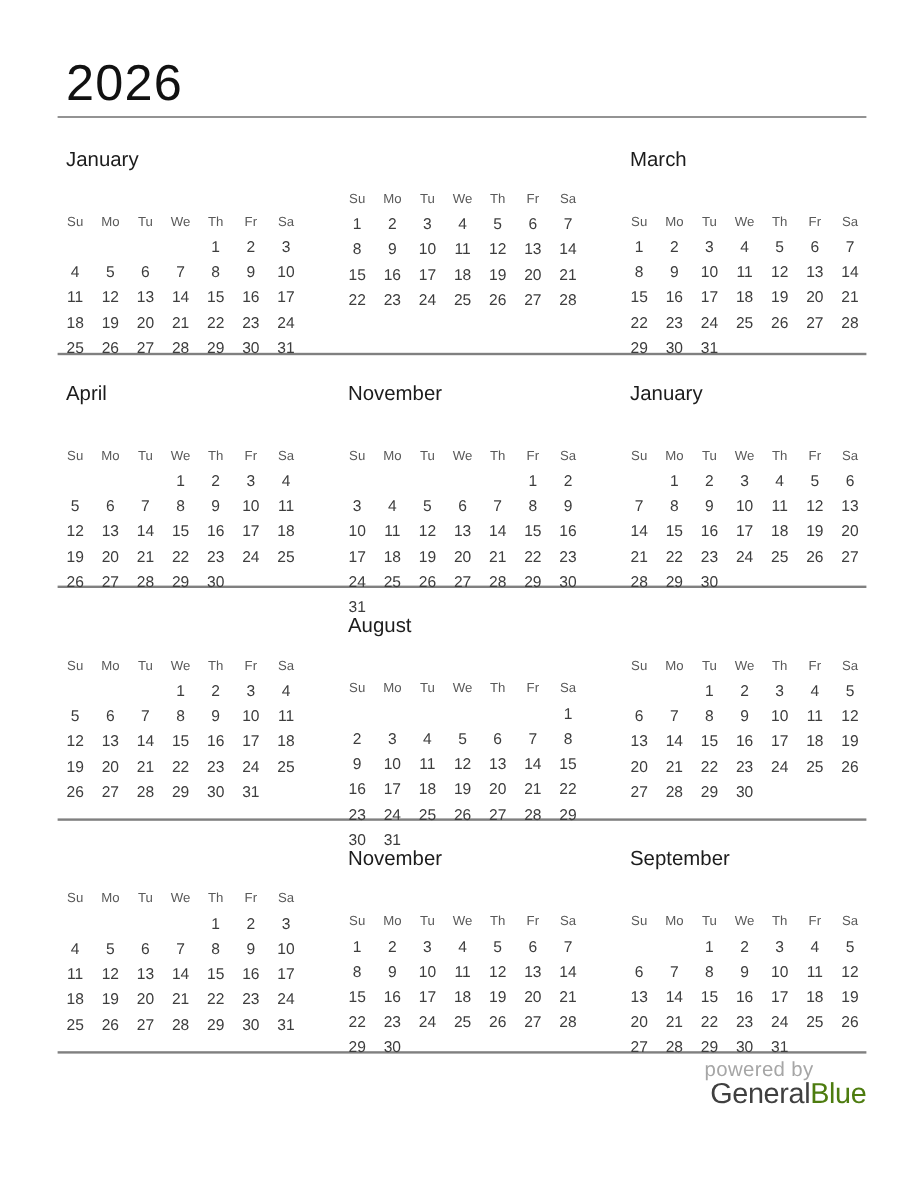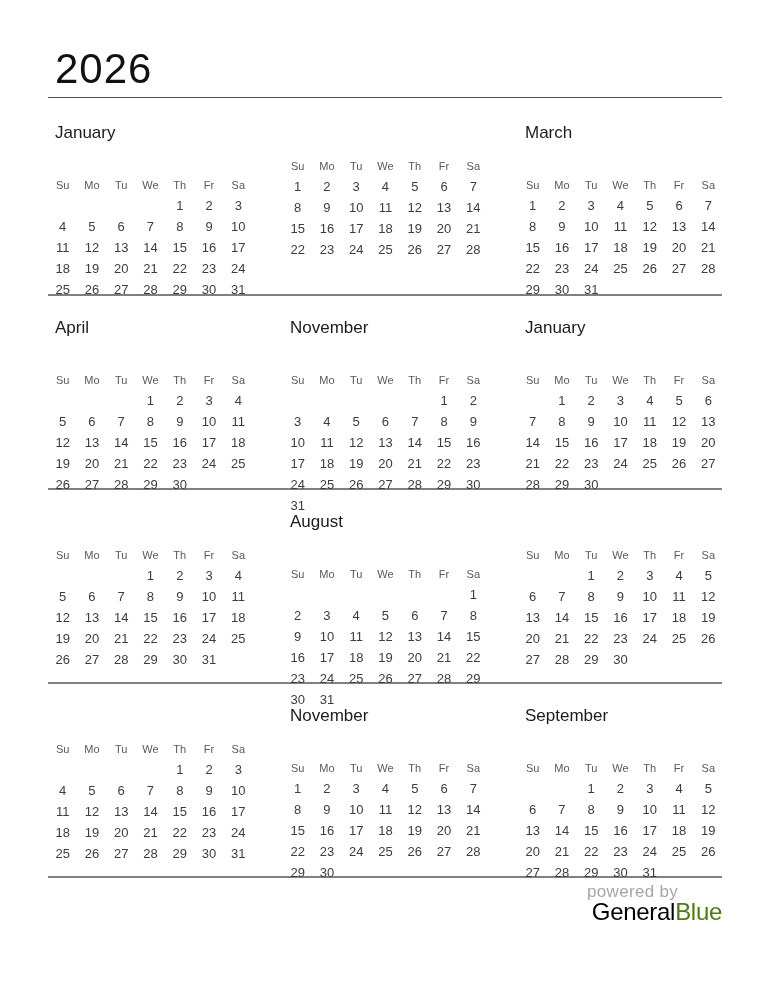--- a/index.html
+++ b/index.html
@@ -83,21 +83,21 @@
     line-height: 13px;
   }
   .brand {
     display: inline-block;
     font-size: 24px;
     font-weight: 500;
     letter-spacing: -0.3px;
     line-height: 27px;
     cursor: pointer;
   }
-  .brand .brand-primary { color: #000000; text-align: center; }
+  .brand .brand-primary { color: #404040; text-align: center; }
   .brand .brand-accent { color: #2e9bd8; }
 </style>
 </head>
 <body>
 
 <div class="page">
 
   <header class="year-header">
     <h1>2026</h1>
   </header>

